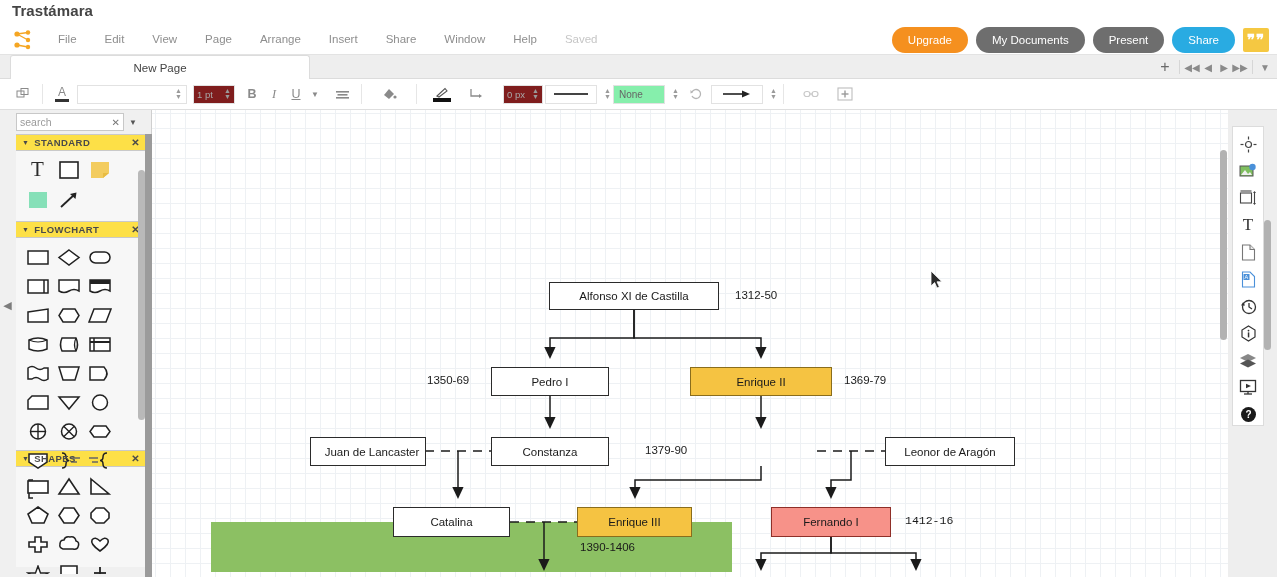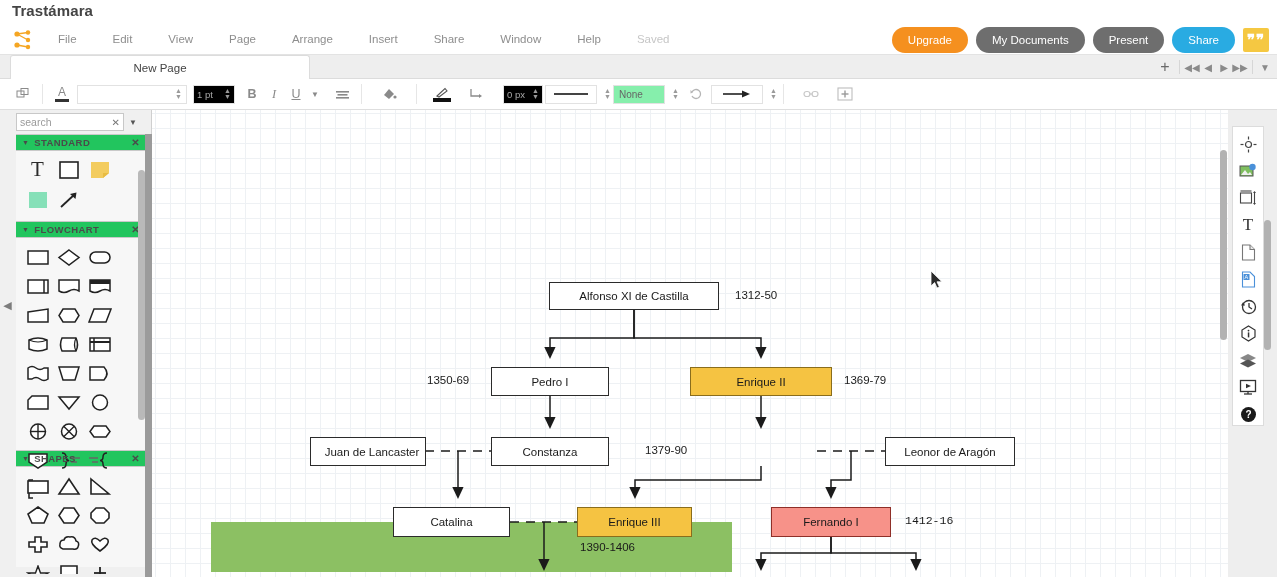--- a/index.html
+++ b/index.html
@@ -21,21 +21,21 @@
     position:absolute; left:12px; top:2px;
     font-size:15px; font-weight:bold; color:#444; letter-spacing:.1px;
   }
 
   
   .menubar {
     position:absolute; left:0; top:24px; width:1277px; height:31px;
     background:#fff; border-bottom:1px solid #e3e3e3;
   }
   .logo { position:absolute; left:12px; top:4px; width:24px; height:24px; }
-  .menu-items { position:absolute; left:48px; top:7px; display:flex; gap:16px; }
+  .menu-items { position:absolute; left:48px; top:7px; display:flex; gap:8px; }
   .menu-item {
     font-size:11.5px; color:#8e8e8e; padding:2px 10px; cursor:default;
     white-space:nowrap;
   }
   .menu-item.saved { color:#c6c6c6; }
 
   .topbtns { position:absolute; right:8px; top:3px; display:flex; align-items:center; gap:8px; }
   .pill {
     height:26px; border-radius:13px; color:#fff; font-size:11.5px;
     display:flex; align-items:center; justify-content:center;
@@ -85,21 +85,21 @@
     color:#8a8a8a; font-size:13px; cursor:pointer;
   }
   .ficon.dim { color:#c9c9c9; }
   .fontbox {
     width:110px; height:19px; border:1px solid #e2e2e2; background:#fff;
     font-size:10px; color:#b5b5b5; display:flex; align-items:center;
     padding:0 4px; margin-left:2px;
   }
   .spin { font-size:7px; color:#9a9a9a; line-height:6px; margin-left:auto; display:flex; flex-direction:column; }
   .sizebox {
-    width:42px; height:19px; border:1px solid #e2e2e2; background:#000000;
+    width:42px; height:19px; border:1px solid #e2e2e2; background:#7f1d1d;
     font-size:9.5px; color:#a9a9a9; display:flex; align-items:center;
     padding:0 3px; margin-left:6px;
   }
   .tbtn { width:22px; height:22px; display:flex; align-items:center; justify-content:center;
     font-size:12.5px; color:#8a8a8a; cursor:pointer; }
   .linebox {
     width:52px; height:19px; border:1px solid #e2e2e2; background:#fff;
     display:flex; align-items:center; justify-content:center; margin-left:2px; }
   .linebox .ln { width:34px; height:2px; background:#444; }
   .nonebox {
@@ -122,21 +122,21 @@
     display:flex; align-items:center;
   }
   .searchbox {
     width:108px; height:18px; border:1px solid #c8c8c8; background:#fff;
     font-size:10.5px; color:#9a9a9a; display:flex; align-items:center; padding:0 3px;text-align:right;
   }
   .searchbox .xx { margin-left:auto; font-size:10px; color:#777; cursor:pointer; }
   .caretdn { font-size:8px; color:#555; margin-left:5px; cursor:pointer; }
 
   .sect-hdr {
-    height:17px; background:#22c55e; border-top:1px solid #c9c9c9; border-bottom:1px solid #c9c9c9;
+    height:17px; background:#fde047; border-top:1px solid #c9c9c9; border-bottom:1px solid #c9c9c9;
     display:flex; align-items:center; padding:0 6px;
     font-size:9.5px; font-weight:bold; color:#4a4a4a; letter-spacing:.4px;
   }
   .sect-hdr .tri { font-size:7px; margin-right:5px; color:#4a4a4a; }
   .sect-hdr .cls { margin-left:auto; font-size:10px; color:#4a4a4a; cursor:pointer; }
   .sect-body {
     background:#f7f7f7; display:flex; flex-wrap:wrap; padding:4px 2px 6px 6px;
   }
   .shp { width:31px; height:29px; display:flex; align-items:center; justify-content:center; cursor:pointer; }
   .panel-scroll { position:absolute; left:16px; top:24px; width:130px; height:440px; overflow:hidden; }

